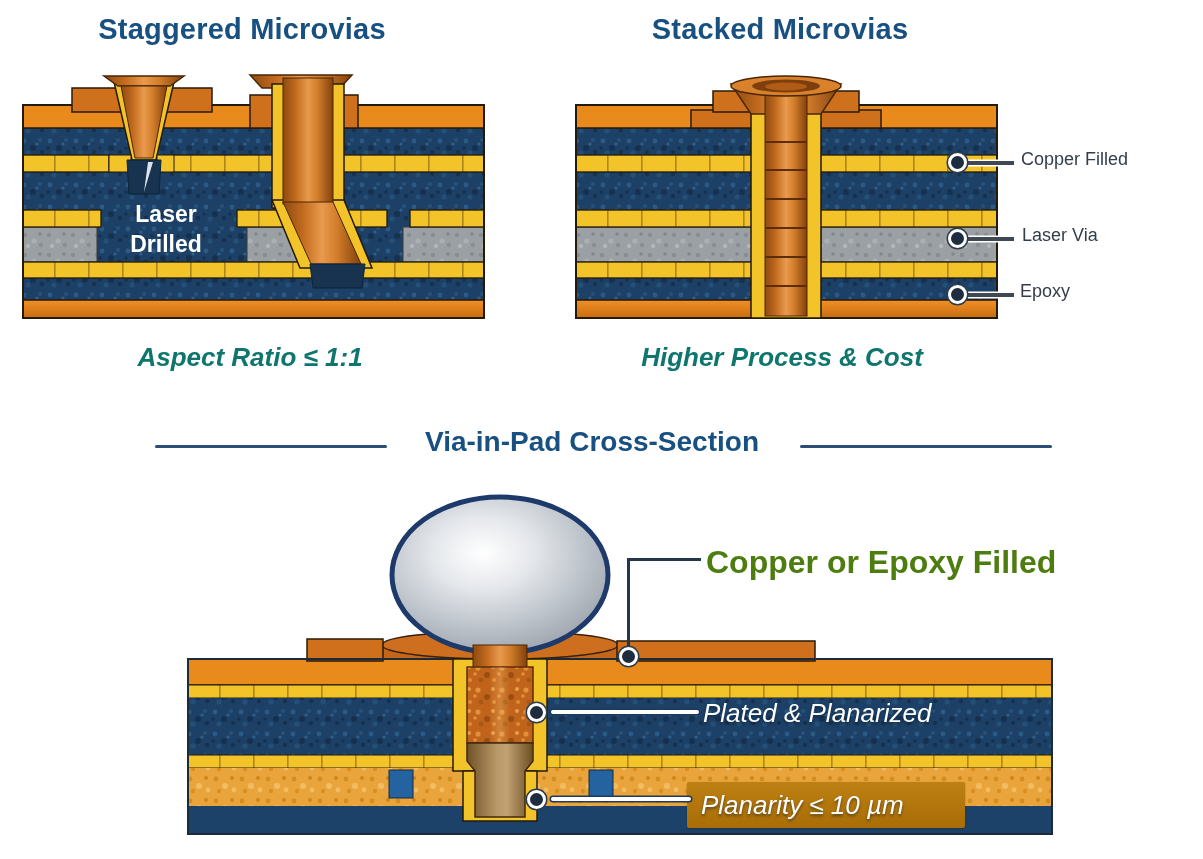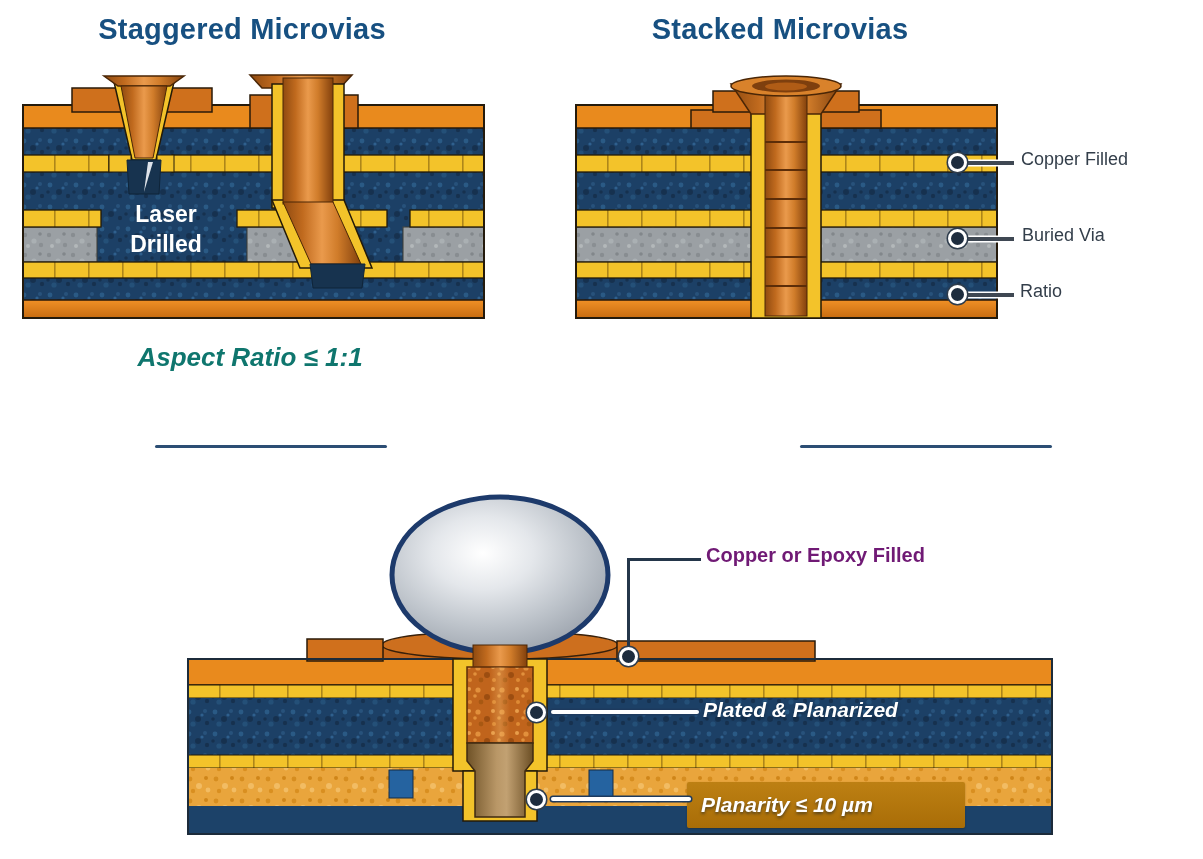--- a/index.html
+++ b/index.html
@@ -18,24 +18,24 @@
   .viap-title{
     position:absolute;text-align:center;font-size:28px;font-weight:700;color:#175081;
   }
   .rule{
     position:absolute;height:3px;background:#2c4e74;border-radius:2px;
   }
   .lbl-dark{
     position:absolute;font-size:18px;font-weight:400;color:#333e4a;white-space:nowrap;
   }
   .lbl-epoxy{
-    position:absolute;font-size:20px;font-weight:600;color:#701a75;white-space:nowrap;
+    position:absolute;font-size:32px;font-weight:600;color:#4d7c0f;white-space:nowrap;
   }
   .lbl-white{
-    position:absolute;font-size:21px;font-weight:700;font-style:italic;color:#ffffff;
+    position:absolute;font-size:26px;font-weight:400;font-style:italic;color:#ffffff;
     white-space:nowrap;text-shadow:0 2px 3px rgba(10,25,45,0.55);text-align:center;
   }
   .leader-dark{
     position:absolute;height:3.5px;background:#3f4853;box-shadow:0 0 0 1.5px #ffffff;
   }
   .leader-dark-v{
     position:absolute;width:3px;background:#24364a;
   }
   .leader-dark-h{
     position:absolute;height:3px;background:#24364a;
@@ -194,34 +194,36 @@
       <polygon points="158,14 268,14 248,44 178,44" fill="url(#gradCopperH)" stroke="#4a2606" stroke-width="1.5"></polygon>
       <rect x="192" y="16" width="42" height="230" fill="url(#gradCopperH)" stroke="#4a2606" stroke-width="1"></rect>
       <path d="M192,72 h42 M192,100 h42 M192,129 h42 M192,158 h42 M192,187 h42 M192,216 h42" stroke="#5c2d08" stroke-width="2" fill="none"></path>
       <ellipse cx="213" cy="16" rx="55" ry="10" fill="#d9822b" stroke="#4a2606" stroke-width="1.5"></ellipse>
       <ellipse cx="213" cy="16" rx="34" ry="6.5" fill="#7e3f0e"></ellipse>
       <ellipse cx="213" cy="16.5" rx="21" ry="4" fill="#b05c16"></ellipse>
     </g>
   </svg>
 
   <div class="caption" style="left:50px;top:342px;width:400px;">Aspect Ratio ≤ 1:1</div>
+  <div class="caption" style="left:582px;top:342px;width:400px;">Higher Process &amp; Cost</div>
 
   <div class="leader-dark" style="left:958px;top:161px;width:56px;"></div>
   <span class="dot" style="left:948px;top:153px;"></span>
   <div class="lbl-dark" style="left:1021px;top:149px;">Copper Filled</div>
 
   <div class="leader-dark" style="left:958px;top:237px;width:56px;"></div>
   <span class="dot" style="left:948px;top:229px;"></span>
-  <div class="lbl-dark" style="left:1022px;top:225px;">Buried Via</div>
+  <div class="lbl-dark" style="left:1022px;top:225px;">Laser Via</div>
 
   <div class="leader-dark" style="left:958px;top:293px;width:56px;"></div>
   <span class="dot" style="left:948px;top:285px;"></span>
-  <div class="lbl-dark" style="left:1020px;top:281px;">Ratio</div>
+  <div class="lbl-dark" style="left:1020px;top:281px;">Epoxy</div>
 
   <div class="rule" style="left:155px;top:445px;width:232px;"></div>
+  <div class="viap-title" style="left:392px;top:426px;width:400px;">Via-in-Pad Cross-Section</div>
   <div class="rule" style="left:800px;top:445px;width:252px;"></div>
 
   <svg style="left:185px;top:487px;" width="870" height="350" viewBox="0 0 870 350">
     <g>
       <rect x="197" y="158" width="236" height="20" fill="#c4661a" stroke="#38200a" stroke-width="1.5"></rect>
       <ellipse cx="315" cy="158" rx="118" ry="14" fill="#cd6f1e" stroke="#38200a" stroke-width="1.5"></ellipse>
     </g>
     <ellipse cx="315" cy="88" rx="108" ry="78" fill="url(#gradBall)" stroke="#1d3a6b" stroke-width="5"></ellipse>
     <g>
       <rect x="3" y="172" width="864" height="26" fill="#e98a1d" stroke="#27190a" stroke-width="1.5"></rect>

